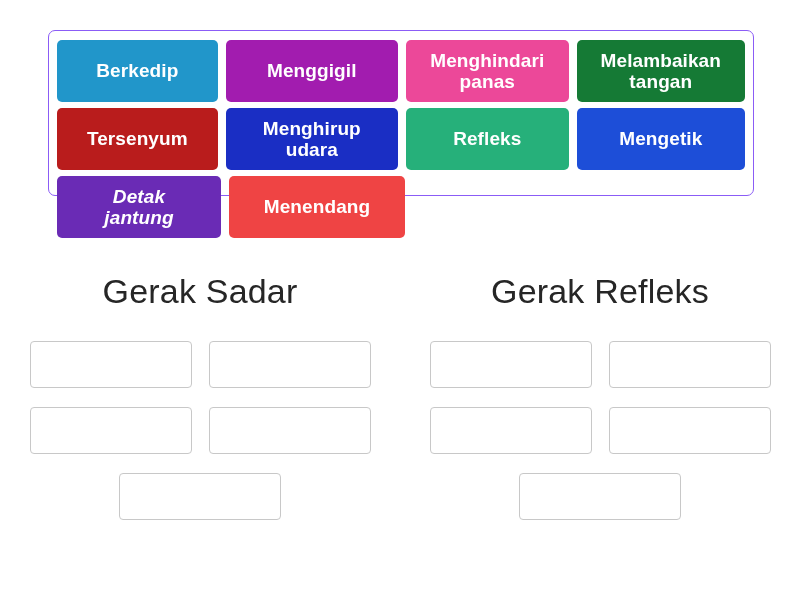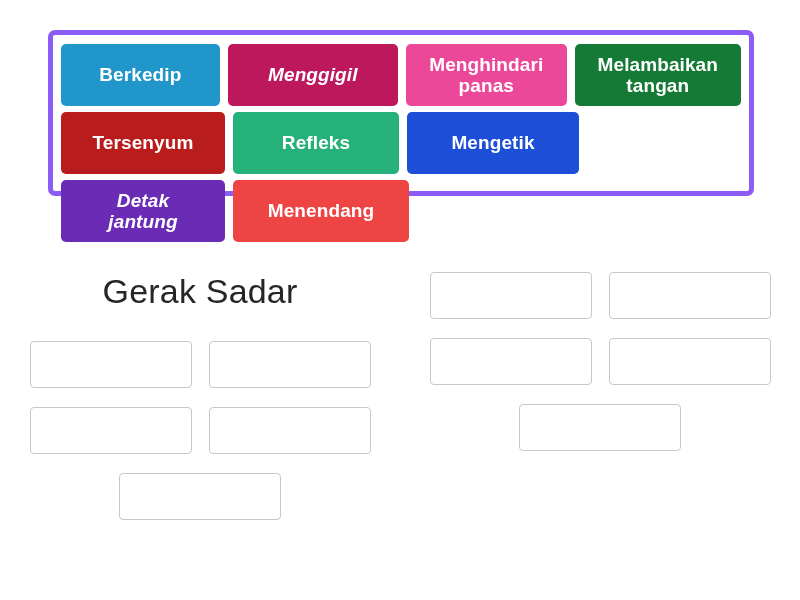--- a/index.html
+++ b/index.html
@@ -18,21 +18,21 @@
   }
 
   
   .tile-bank {
     position: absolute;
     left: 48px;
     top: 30px;
     width: 706px;
     height: 166px;
     background: #ffffff;
-    border: 5px solid #8b5cf6;
+    border: 1px solid #8b5cf6;
     border-radius: 7px;
     padding: 9px 8px;
   }
   .tile-rows {
     display: flex;
     flex-direction: column;
     gap: 6px;
   }
   .tile-row {
     display: flex;
@@ -105,29 +105,31 @@
 </head>
 <body>
 
 <div class="stage">
 
   <div class="tile-bank">
     <div class="tile-rows">
 
       <div class="tile-row">
         <div class="tile" style="background:#2196ca; width:164px;">Berkedip</div>
-        <div class="tile" style="background:#be185d; width:176px;font-style:italic;">Menggigil</div>
+        <div class="tile" style="background:#a21caf; width:176px;">Menggigil</div>
         <div class="tile" style="background:#ec4899; width:166px;">Menghindari
 panas</div>
         <div class="tile" style="background:#157a35; width:172px;">Melambaikan
 tangan</div>
       </div>
 
       <div class="tile-row">
         <div class="tile" style="background:#b91c1c; width:164px;">Tersenyum</div>
+        <div class="tile" style="background:#1a2ec4; width:176px;">Menghirup
+udara</div>
         <div class="tile" style="background:#26b07a; width:166px;">Refleks</div>
         <div class="tile" style="background:#1d4ed8; width:172px;">Mengetik</div>
       </div>
 
       <div class="tile-row">
         <div class="tile" style="background:#6a2bb5; width:164px;font-style:italic;">Detak
 jantung</div>
         <div class="tile" style="background:#ef4444; width:176px;">Menendang</div>
       </div>
 
@@ -147,20 +149,21 @@
           <div class="slot"></div>
           <div class="slot"></div>
         </div>
         <div class="slot-pair slot-single">
           <div class="slot"></div>
         </div>
       </div>
     </div>
 
     <div class="column">
+      <div class="column-title">Gerak Refleks</div>
       <div class="slot-grid">
         <div class="slot-pair">
           <div class="slot"></div>
           <div class="slot"></div>
         </div>
         <div class="slot-pair">
           <div class="slot"></div>
           <div class="slot"></div>
         </div>
         <div class="slot-pair slot-single">

